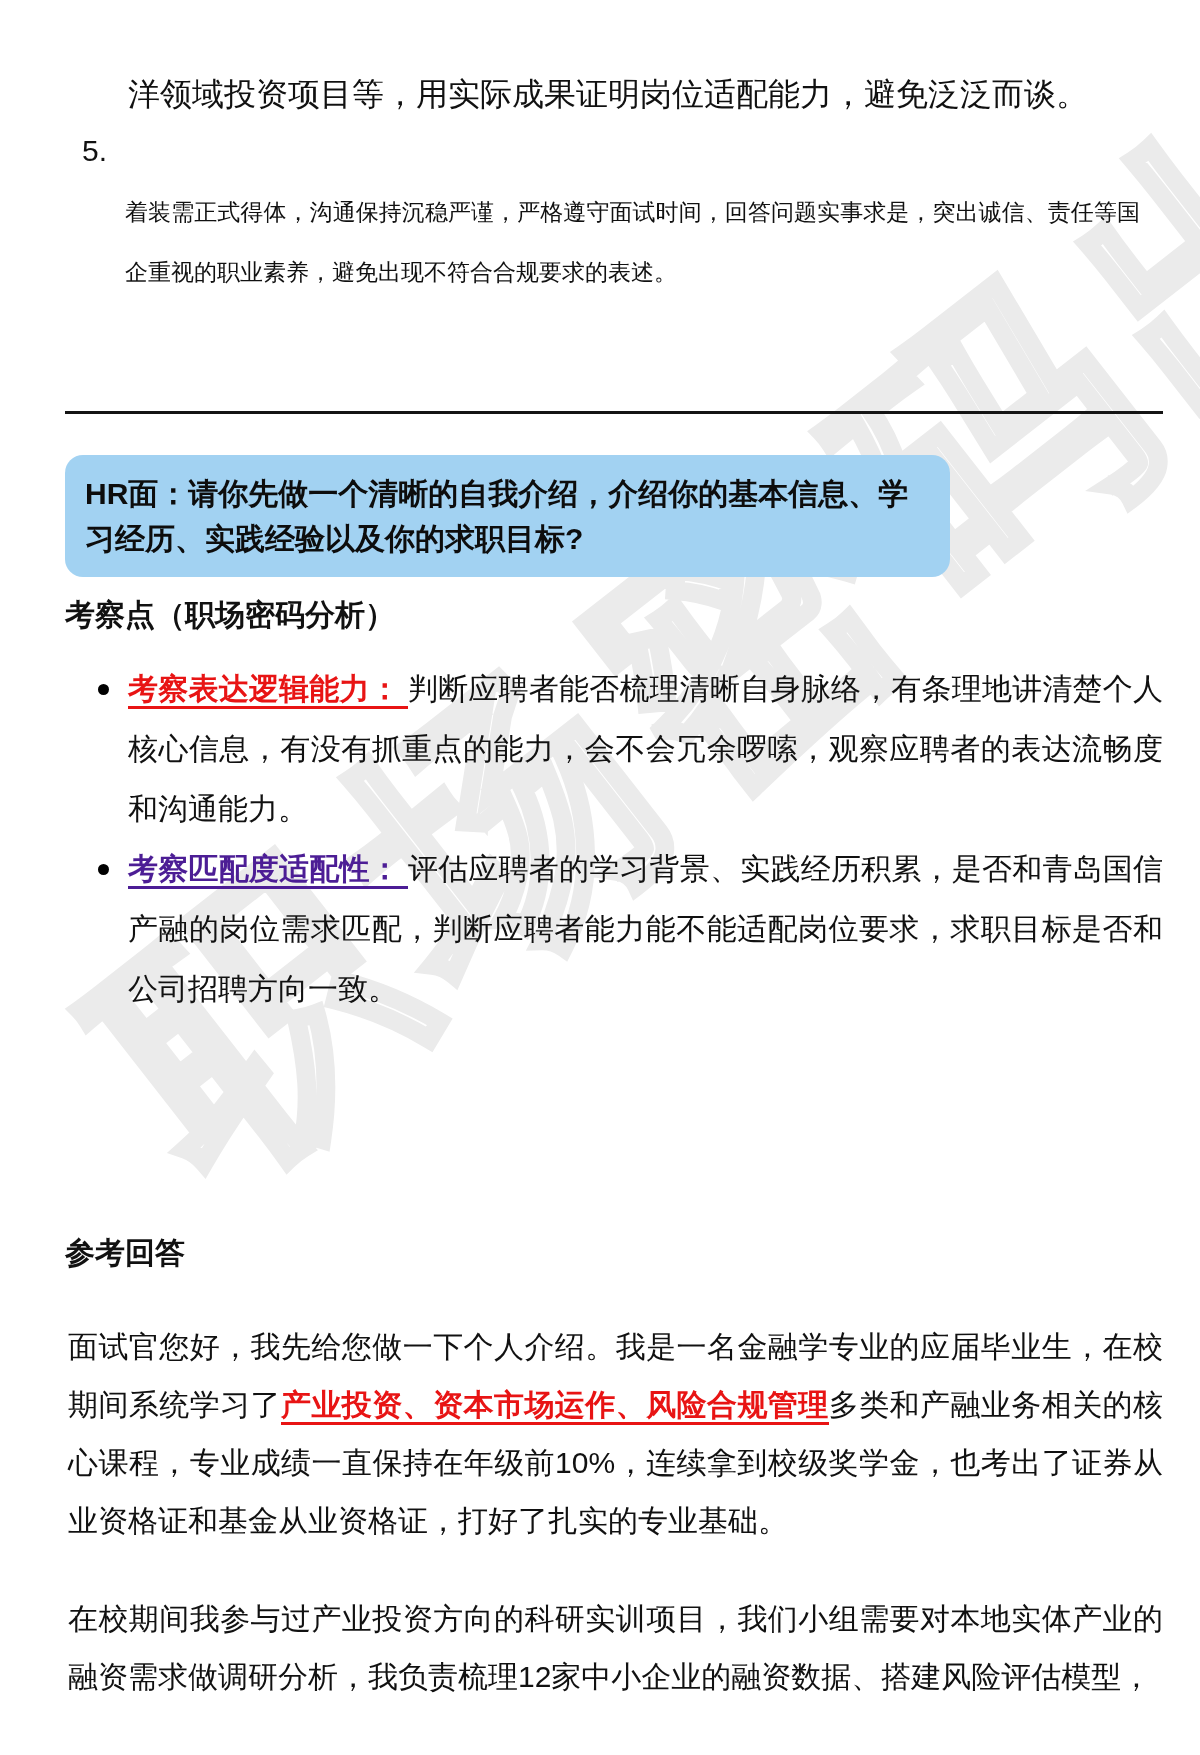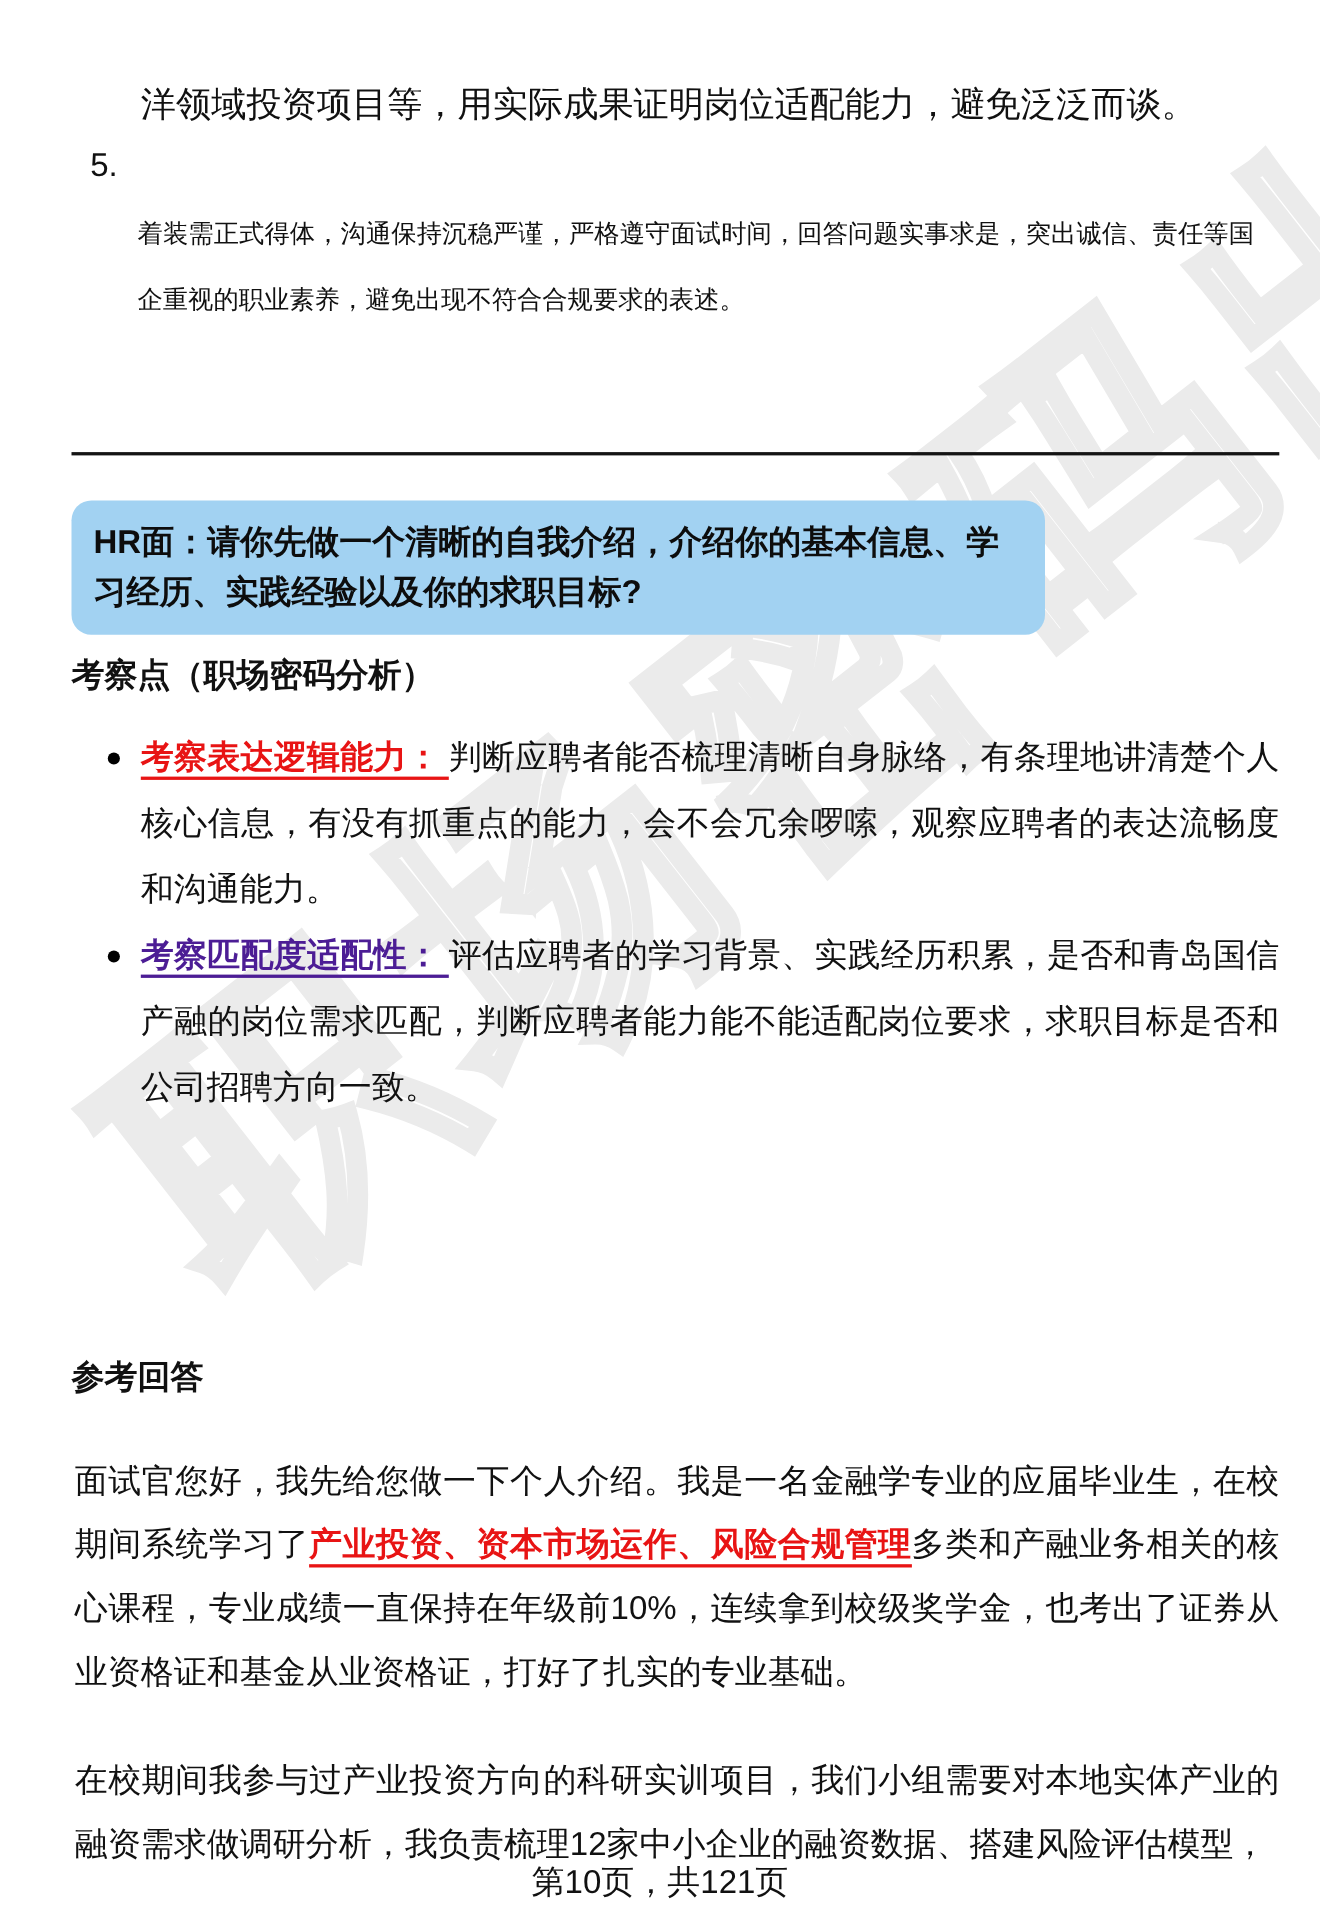--- a/index.html
+++ b/index.html
@@ -137,15 +137,14 @@
   </ul>
 
   <h2 class="blk h-sec h-cankao">参考回答</h2>
 
   <p class="blk pA jt">
     <span>面试官您好，我先给您做一下个人介绍。我是一名金融学专业的应届毕业生，在校期间系统学习了</span><span class="hl-red">产业投资、资本市场运作、风险合规管理</span><span>多类和产融业务相关的核心课程，专业成绩一直保持在年级前10%，连续拿到校级奖学金，也考出了证券从业资格证和基金从业资格证，打好了扎实的专业基础。</span>
   </p>
 
   <p class="blk pB jt">在校期间我参与过产业投资方向的科研实训项目，我们小组需要对本地实体产业的融资需求做调研分析，我负责梳理12家中小企业的融资数据、搭建风险评估模型，</p>
 
-  <div class="blk footer">第10页，共121页</div>
 
 </div>
 
 </body></html>

